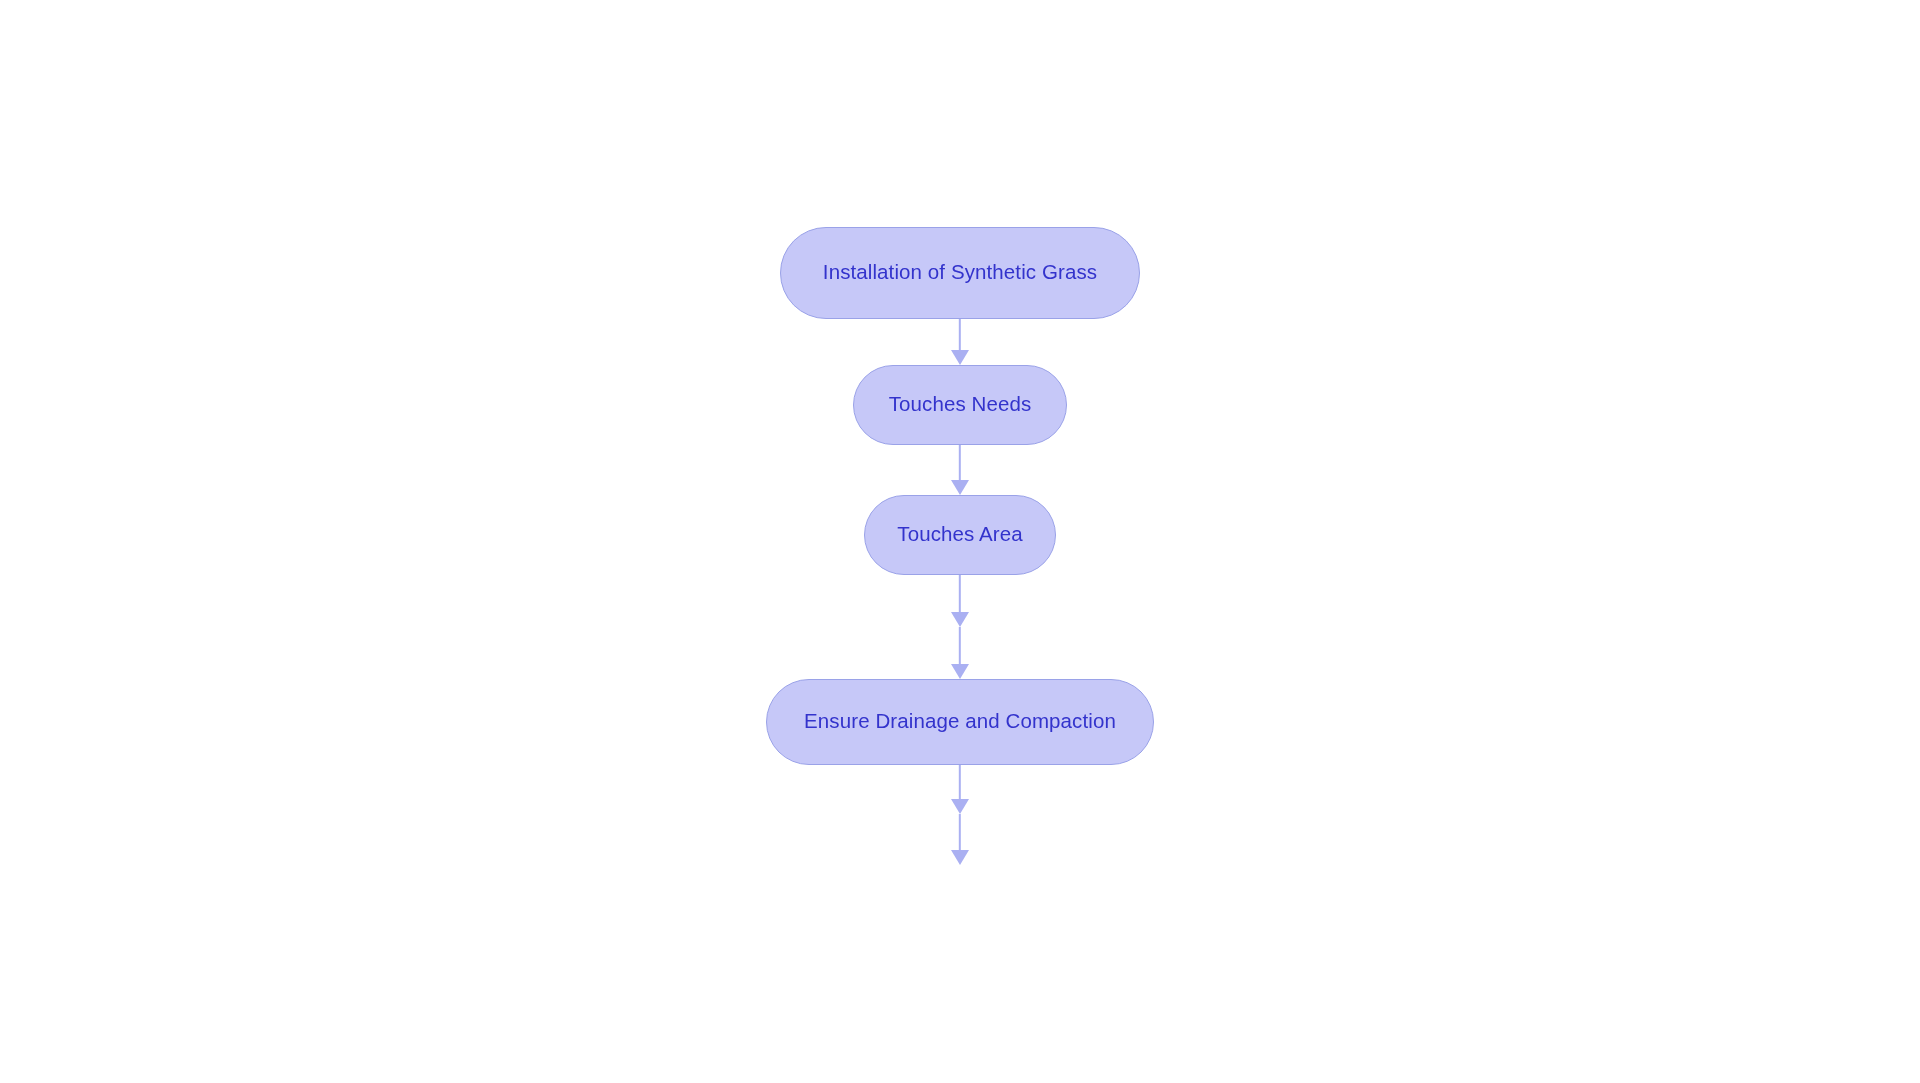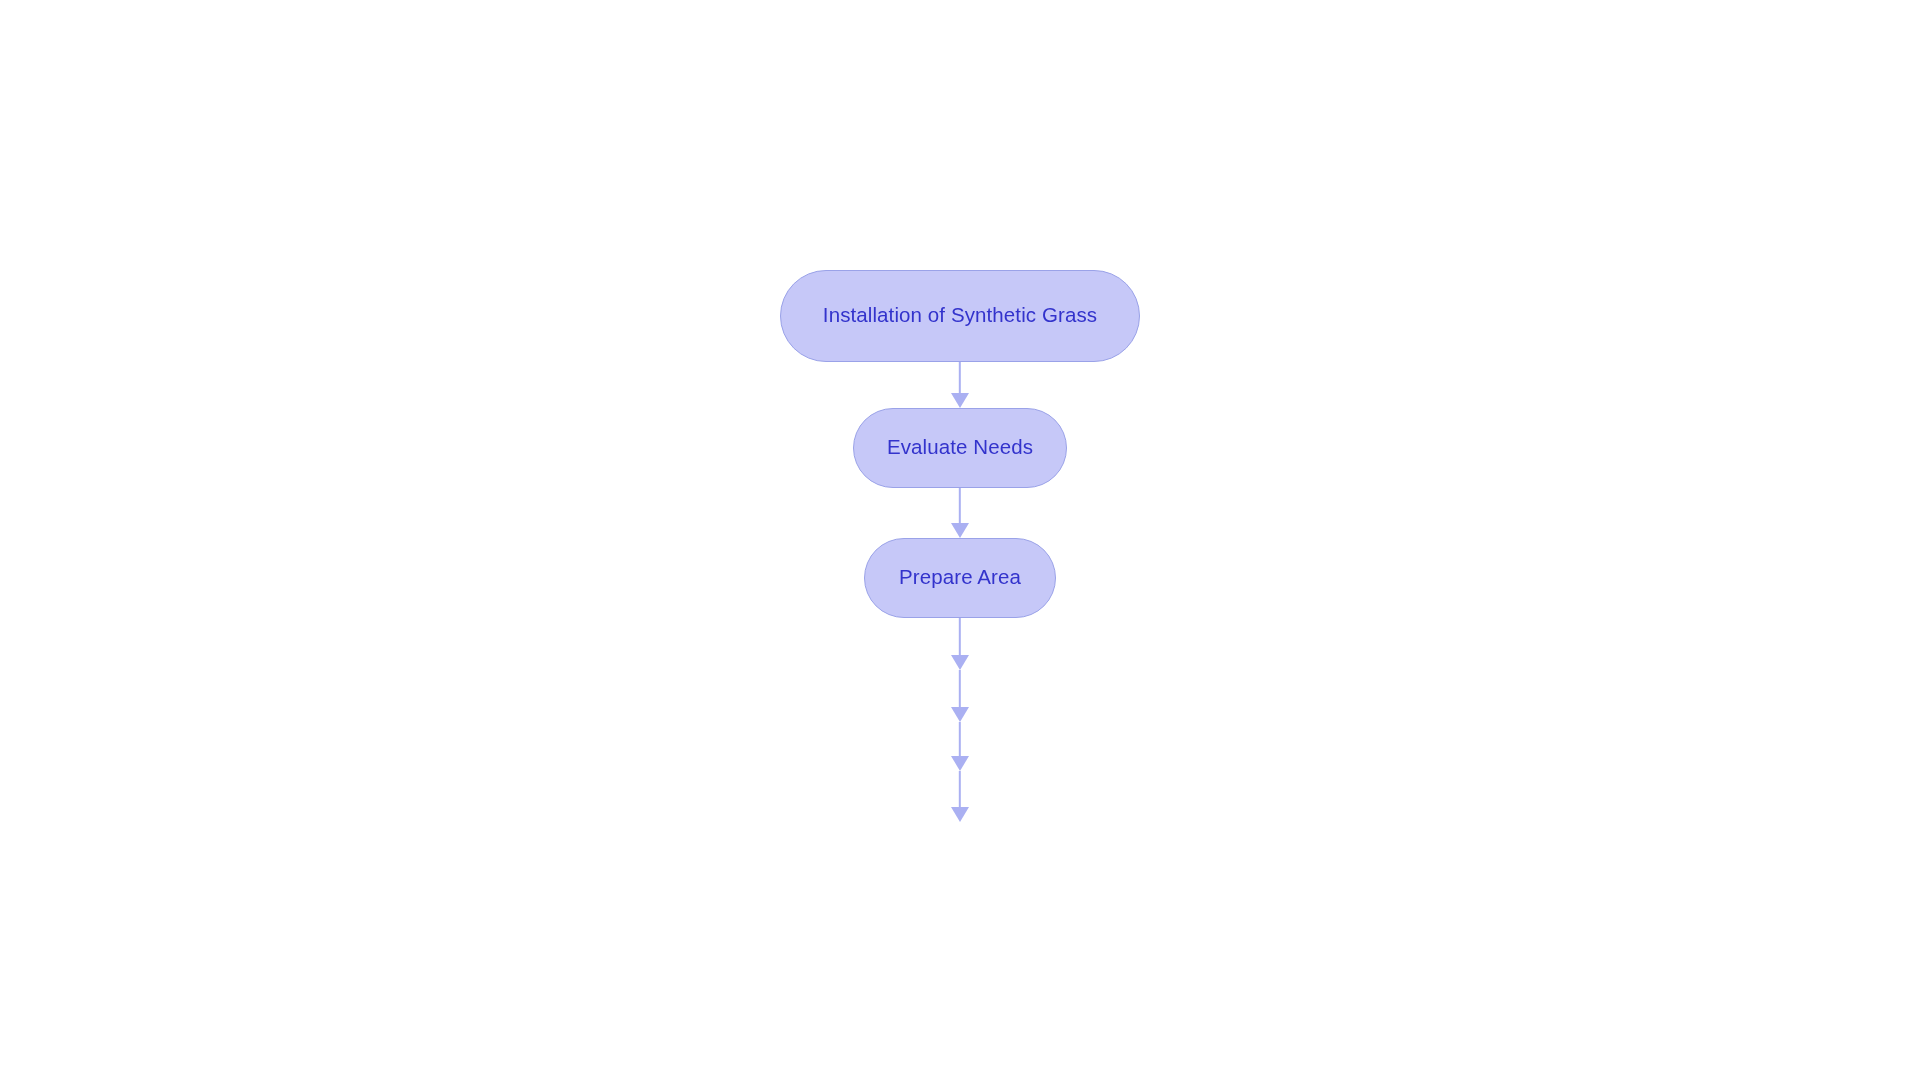--- a/index.html
+++ b/index.html
@@ -105,43 +105,46 @@
     <div class="flow-node n-size-xl">
       <span class="node-label">Installation of Synthetic Grass</span>
     </div>
 
     <div class="flow-arrow a-h-46">
       <span class="arrow-shaft"></span>
       <span class="arrow-head"></span>
     </div>
 
     <div class="flow-node n-size-md">
-      <span class="node-label">Evaluate Needs</span>
+      <span class="node-label">Touches Needs</span>
     </div>
 
     <div class="flow-arrow a-h-50">
       <span class="arrow-shaft"></span>
       <span class="arrow-head"></span>
     </div>
 
     <div class="flow-node n-size-ms">
-      <span class="node-label">Prepare Area</span>
+      <span class="node-label">Touches Area</span>
     </div>
 
     <div class="flow-arrow a-h-52">
       <span class="arrow-shaft"></span>
       <span class="arrow-head"></span>
     </div>
 
 
     <div class="flow-arrow a-h-52">
       <span class="arrow-shaft"></span>
       <span class="arrow-head"></span>
     </div>
 
+    <div class="flow-node n-size-xxl">
+      <span class="node-label">Ensure Drainage and Compaction</span>
+    </div>
 
     <div class="flow-arrow a-h-49">
       <span class="arrow-shaft"></span>
       <span class="arrow-head"></span>
     </div>
 
 
     <div class="flow-arrow a-h-51">
       <span class="arrow-shaft"></span>
       <span class="arrow-head"></span>

